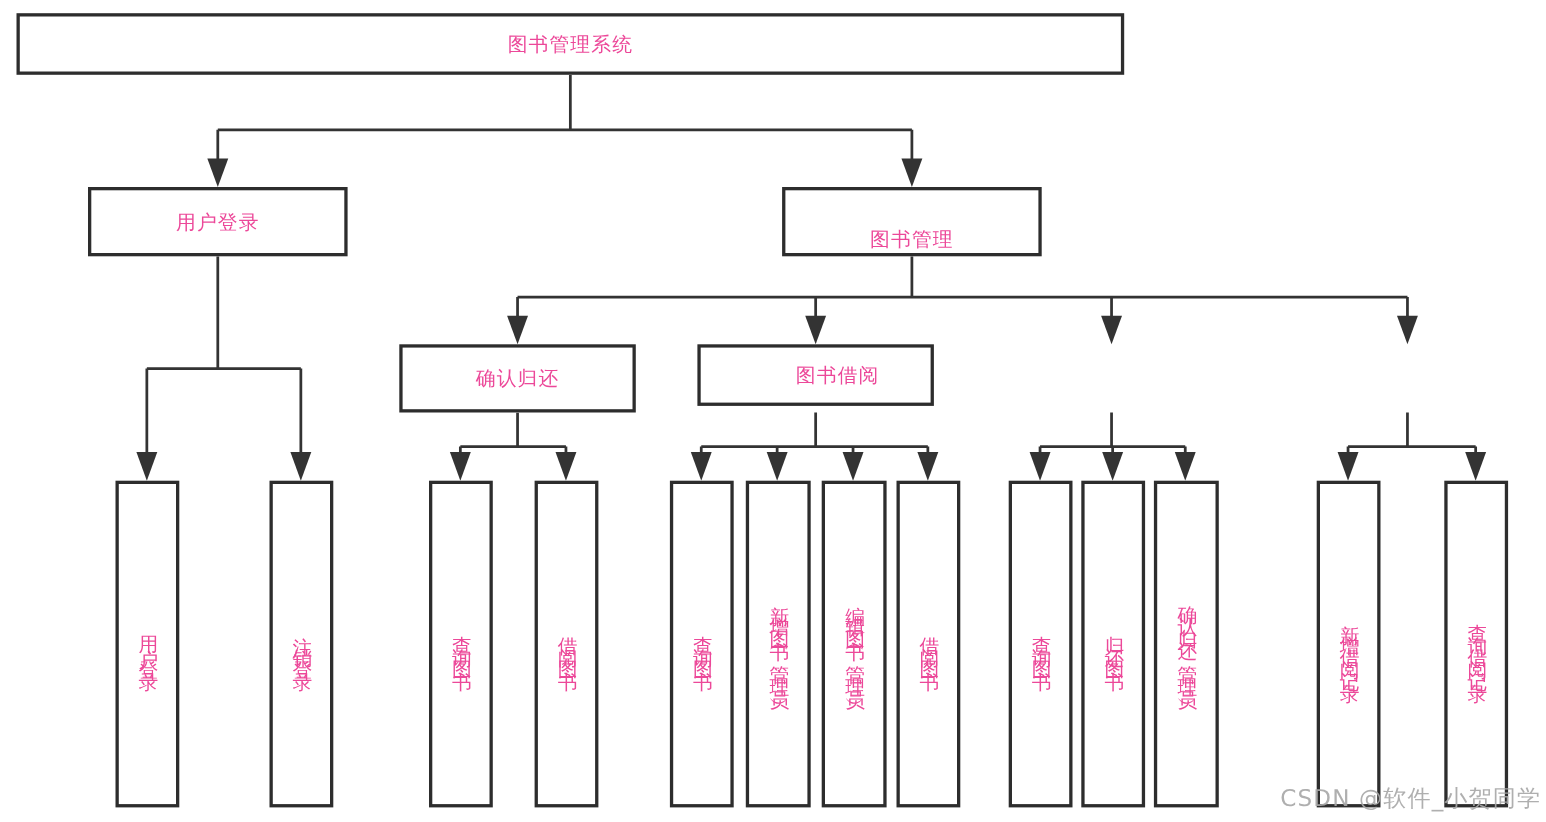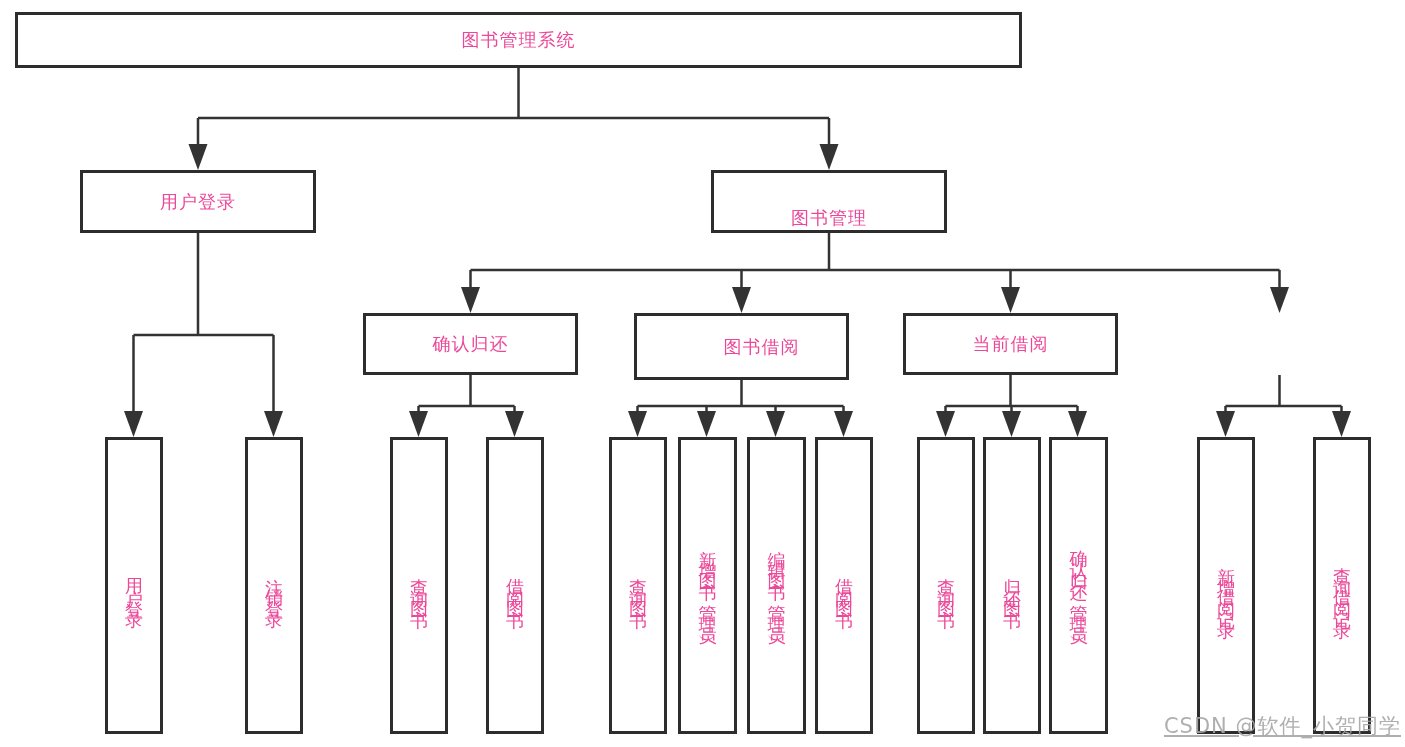--- a/index.html
+++ b/index.html
@@ -53,21 +53,20 @@
   }
   .watermark {
     position: absolute;
     right: 4px;
     top: 712px;
     font-size: 21px;
     color: rgba(168, 168, 168, 0.92);
     letter-spacing: 1px;
     white-space: nowrap;
     z-index: 5;
-    text-decoration: underline;
   }
   .line {
     stroke: #333333;
     stroke-width: 2.5;
     fill: none;
   }
   .arrow {
     fill: #333333;
     stroke: none;
   }
@@ -125,25 +124,22 @@
   <div class="node hbox" style="left:80px; top:170px; width:236px; height:63px;">
     <span>用户登录</span>
   </div>
   <div class="node hbox" style="left:711px; top:170px; width:236px; height:63px;align-items:flex-end;">
     <span>图书管理</span>
   </div>
 
   <div class="node hbox" style="left:363px; top:313px; width:215px; height:62px;">
     <span>确认归还</span>
   </div>
-  <div class="node hbox" style="left:634px; top:313px; width:215px; height:67px;padding-left:40px;">
+  <div class="node hbox" style="left:634px; top:313px; width:215px; height:56px;padding-left:40px;">
     <span>图书借阅</span>
-  </div>
-  <div class="node hbox" style="left:903px; top:313px; width:215px; height:62px;">
-    <span>当前借阅</span>
   </div>
 
   <div class="node vbox" style="left:105px; top:437px; width:58px; height:297px;">
     <span class="vtext">用户登录</span>
   </div>
   <div class="node vbox" style="left:245px; top:437px; width:58px; height:297px;">
     <span class="vtext">注销登录</span>
   </div>
 
   <div class="node vbox" style="left:390px; top:437px; width:58px; height:297px;">

